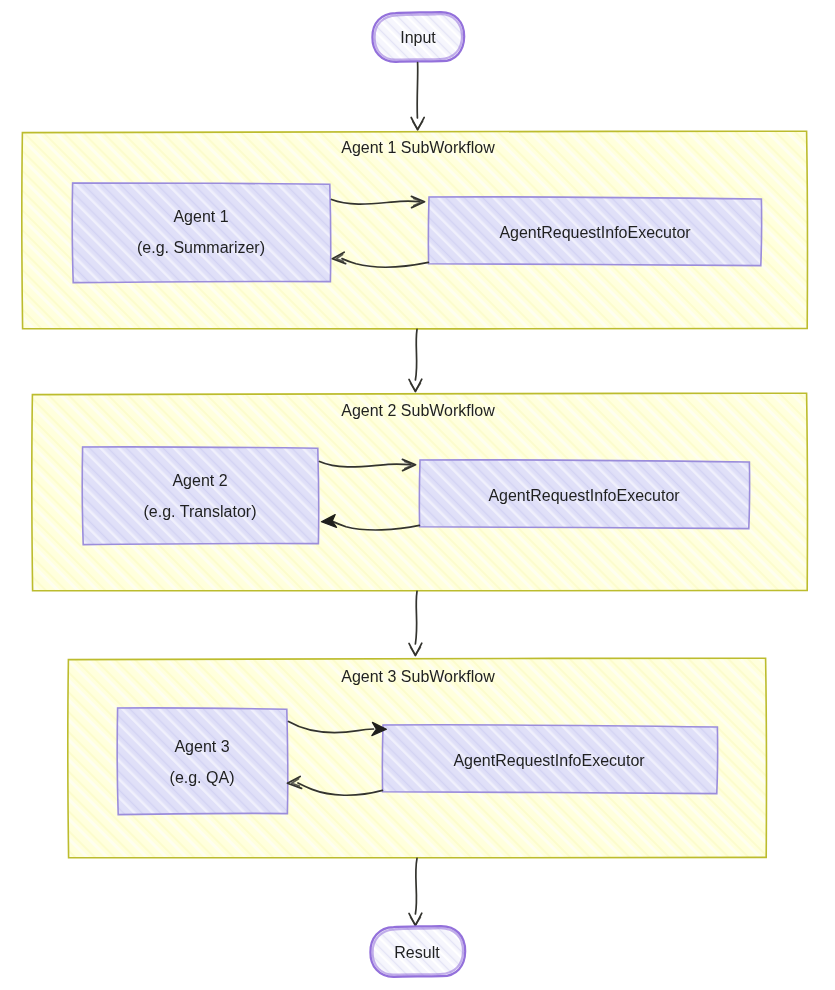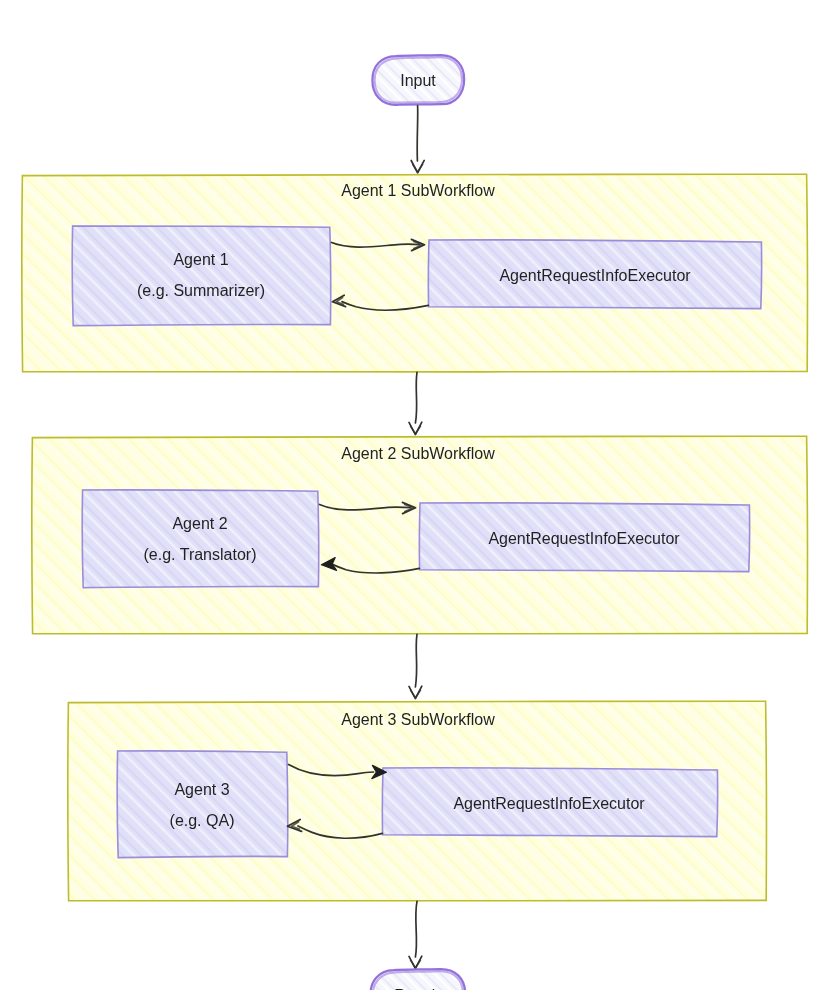--- a/index.html
+++ b/index.html
@@ -10,21 +10,20 @@
   body {
     width: 835px;
     height: 990px;
     font-family: "Liberation Sans", sans-serif;
     overflow: hidden;
   }
   #diagram-root {
     position: relative;
     width: 835px;
     height: 758px;
-    margin-top: 43px;
   }
   svg.flowchart {
     display: block;
     width: 835px;
     height: 990px;
   }
   .node-label, .subgraph-title, .terminal-label {
     font-family: "Liberation Sans", sans-serif;
     fill: #1f2020;
   }

